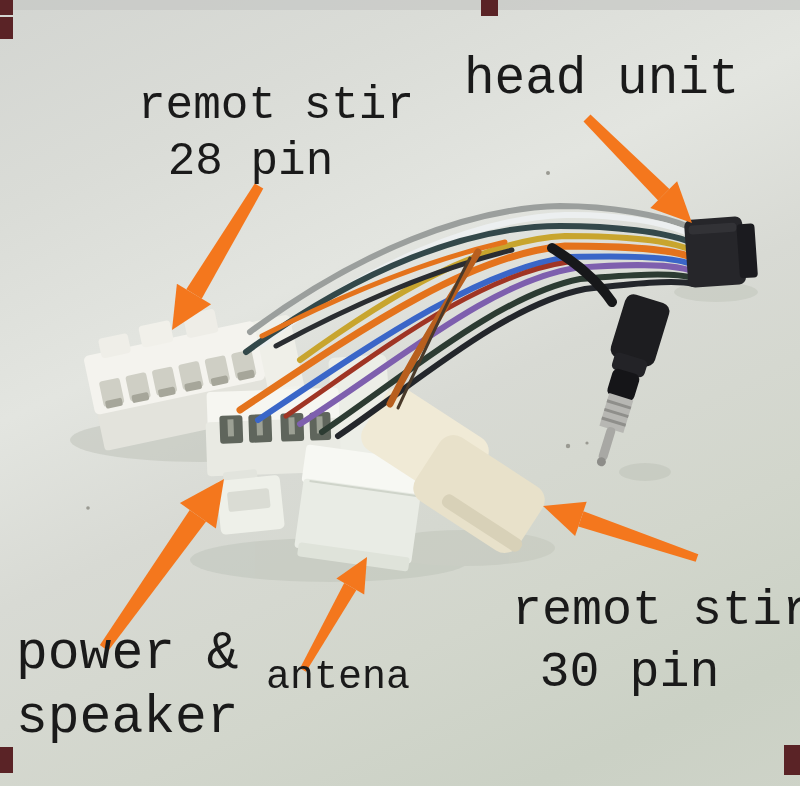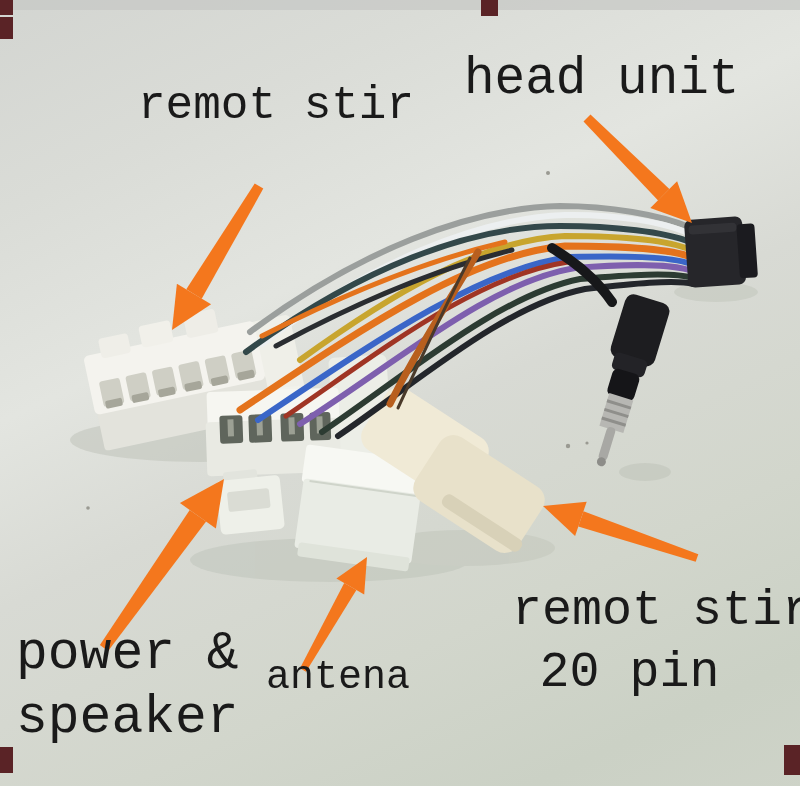--- a/index.html
+++ b/index.html
@@ -175,34 +175,35 @@
       </g>
       <g>
         <polygon points="698.3,554.2 583.5,511.2 578.3,526.4 695.7,561.8"></polygon>
         <polygon points="543,506 586.7,501.7 575.1,535.9"></polygon>
       </g>
     </g>
   </svg>
 
   <div class="lbl" id="lbl-remote28">
     <span>remot stir</span>
+    <span>28 pin</span>
   </div>
 
   <div class="lbl" id="lbl-power">
     <span>power &amp;</span>
     <span>speaker</span>
   </div>
 
   <div class="lbl" id="lbl-headunit">head unit</div>
 
   <div class="lbl" id="lbl-antena">antena</div>
 
   <div class="lbl" id="lbl-remote20">
     <span>remot stir</span>
-    <span>20 pin</span>
+    <span>30 pin</span>
   </div>
 
   <div class="corner-mark" id="mark-tl-a"></div>
   <div class="corner-mark" id="mark-tl-b"></div>
   <div class="corner-mark" id="mark-top"></div>
   <div class="corner-mark" id="mark-bl"></div>
   <div class="corner-mark" id="mark-br"></div>
 
   <div id="bottom-band"></div>
 

